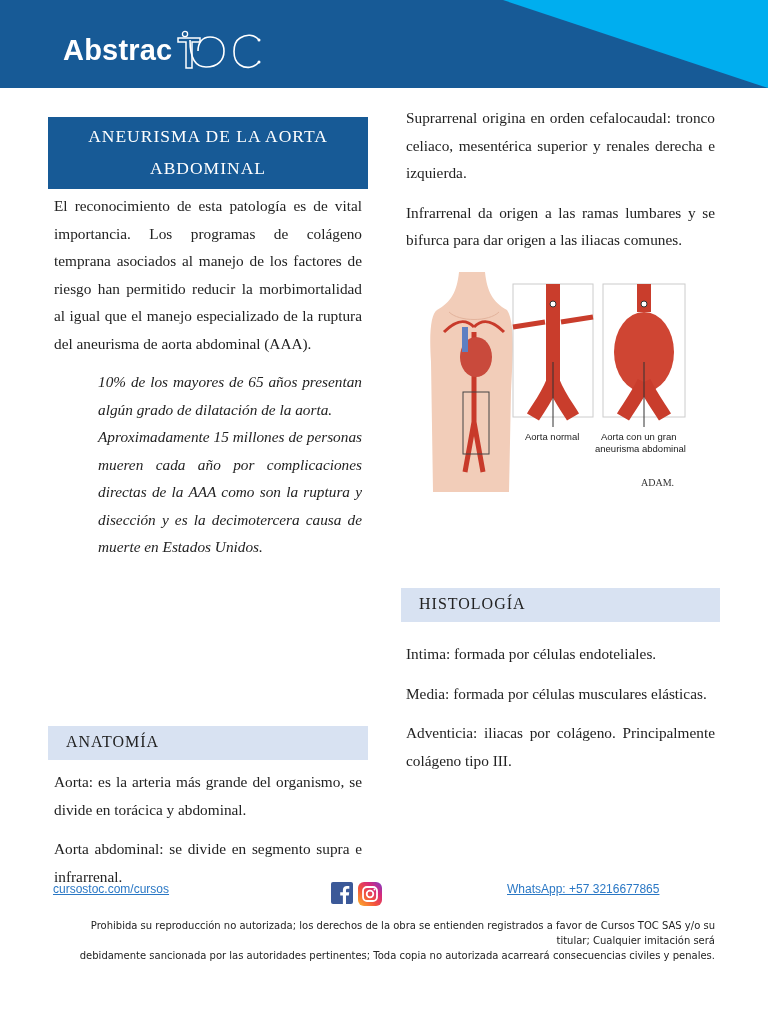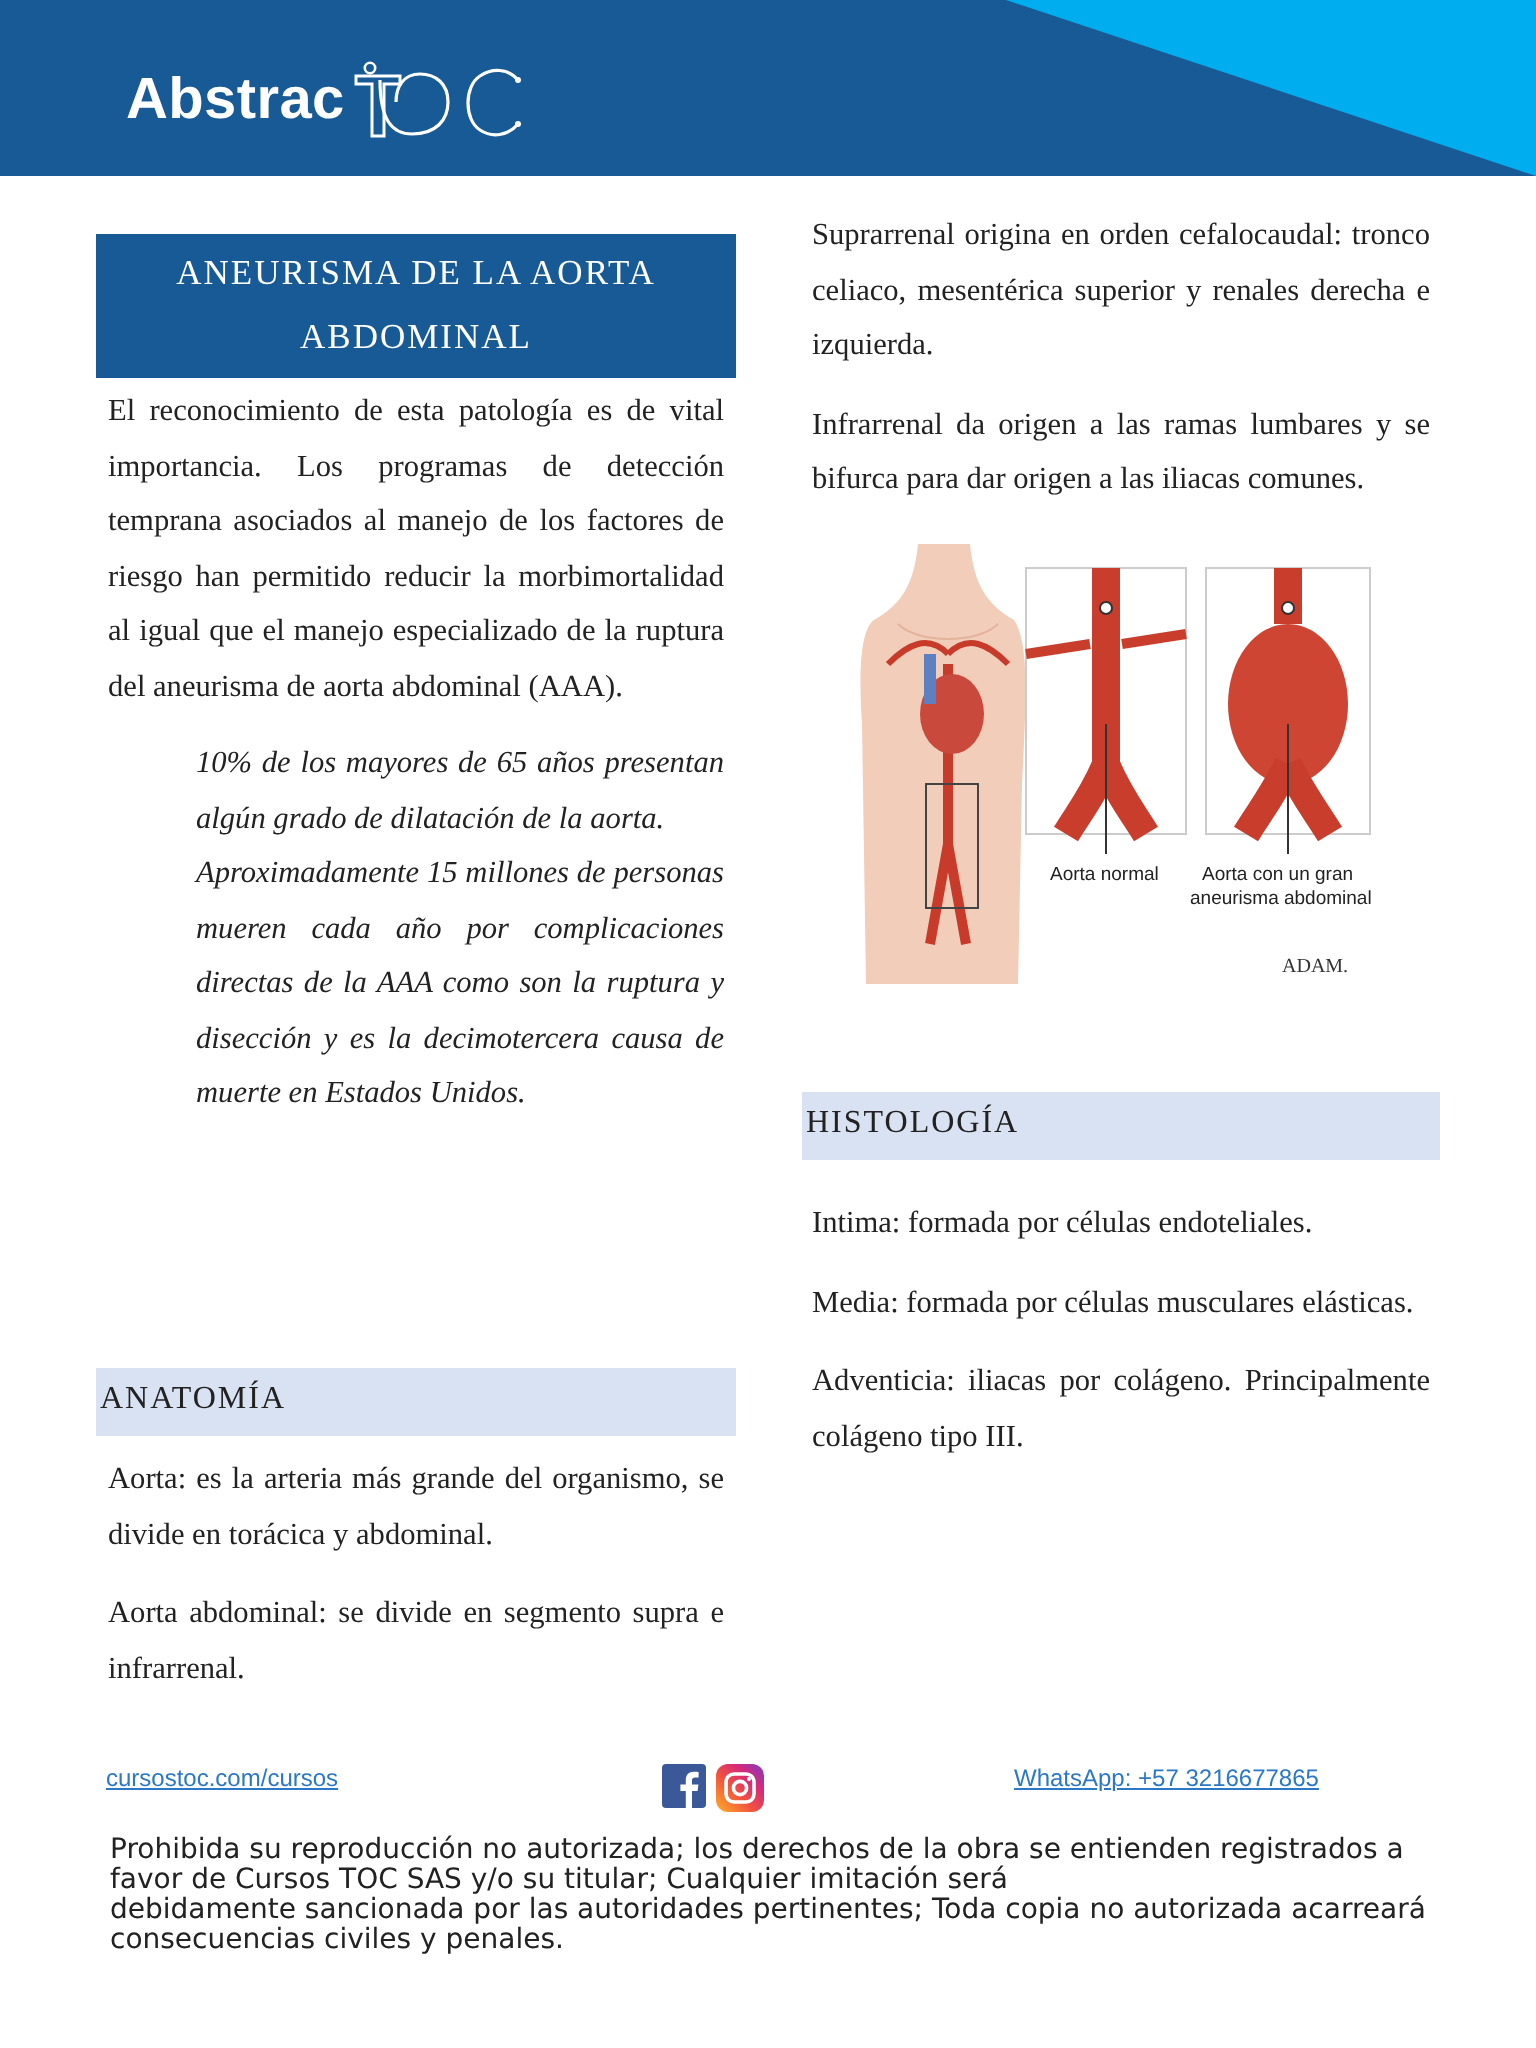--- a/index.html
+++ b/index.html
@@ -12,32 +12,32 @@
   .logo-toc { margin-left:4px; }
   .col { position:absolute; }
   .left { left:48px; top:117px; width:320px; }
   .right { left:401px; top:104px; width:319px; }
   .title-box { background:#175a96; color:#fff; text-align:center; font-size:17.5px; letter-spacing:1px;
                line-height:32px; padding:3px 6px 5px; font-family:"Liberation Serif", serif; }
   p { margin:0; font-family:"Liberation Serif", serif; font-size:15.3px; line-height:27.5px; text-align:justify; }
   .intro { padding:0 6px; margin-top:3px; }
   .bullets { margin-top:11px; padding-left:50px; padding-right:6px;font-style:italic; }
   .section-head { background:#d8e2f2; color:#222; font-family:"Liberation Serif", serif; font-size:16px; letter-spacing:1px;
-                  height:34px; line-height:32px; padding-left:2px; }
+                  height:34px; line-height:32px; padding-left:18px;margin-top:42px; }
   .anat { position:absolute; left:48px; top:684px; width:320px; }
   .anat p { padding:0 6px; }
   .gap { height:12px; }
   .right p { padding:0 5px; }
   .fig { position:absolute; left:429px; top:272px; width:270px; height:220px; }
   .histo { position:absolute; left:401px; top:546px; width:319px; }
   .histo p { padding:0 5px; }
   .footer-link { position:absolute; font-family:"Liberation Sans", sans-serif; font-size:12px; color:#2b78c5; text-decoration:underline; }
   .social { position:absolute; left:331px; top:882px; display:flex; gap:5px; }
-  .legal { position:absolute; left:55px; top:918px; width:660px; text-align:left; font-family:"DejaVu Sans", sans-serif;
-           font-size:14px; line-height:15px; color:#222; }
+  .legal { position:absolute; left:55px; top:918px; width:660px; text-align:right; font-family:"DejaVu Sans", sans-serif;
+           font-size:10px; line-height:15px; color:#222; }
 </style>
 </head>
 <body>
 
 <div class="header">
   <svg class="tri" viewBox="0 0 768 88" preserveAspectRatio="none">
     <polygon points="503,0 768,0 768,88" fill="#00aeef"></polygon>
   </svg>
   <div class="logo">
     <span class="logo-text">Abstrac</span>
@@ -47,21 +47,21 @@
       <path d="M14 10 C14 30 20 37 30 37 C42 37 48 30 48 21 C48 12 42 7 34 7 C26 7 22 13 22 21" fill="none" stroke="#fff" stroke-width="1.6"></path>
       <path d="M83 10 C78 4 70 4 64 8 C56 13 56 30 64 35 C70 39 78 38 83 32" fill="none" stroke="#fff" stroke-width="1.6"></path>
       <circle cx="83" cy="10" r="1.5" fill="#fff"></circle>
       <circle cx="83" cy="32" r="1.5" fill="#fff"></circle>
     </svg>
   </div>
 </div>
 
 <div class="col left">
   <div class="title-box">ANEURISMA DE LA AORTA ABDOMINAL</div>
-  <p class="intro">El reconocimiento de esta patología es de vital importancia. Los programas de detección temprana asociados al manejo de los factores de riesgo han permitido reducir la morbimortalidad al igual que el manejo especializado de la ruptura del aneurisma de aorta abdominal (AAA).</p>
+  <p class="intro">El reconocimiento de esta patología es de vital importancia. Los programas de colágeno temprana asociados al manejo de los factores de riesgo han permitido reducir la morbimortalidad al igual que el manejo especializado de la ruptura del aneurisma de aorta abdominal (AAA).</p>
   <div class="bullets">
     <p>10% de los mayores de 65 años presentan algún grado de dilatación de la aorta.</p>
     <p>Aproximadamente 15 millones de personas mueren cada año por complicaciones directas de la AAA como son la ruptura y disección y es la decimotercera causa de muerte en Estados Unidos.</p>
   </div>
 </div>
 
 <div class="anat">
   <div class="section-head">ANATOMÍA</div>
   <div style="height:8px"></div>
   <p>Aorta: es la arteria más grande del organismo, se divide en torácica y abdominal.</p>

